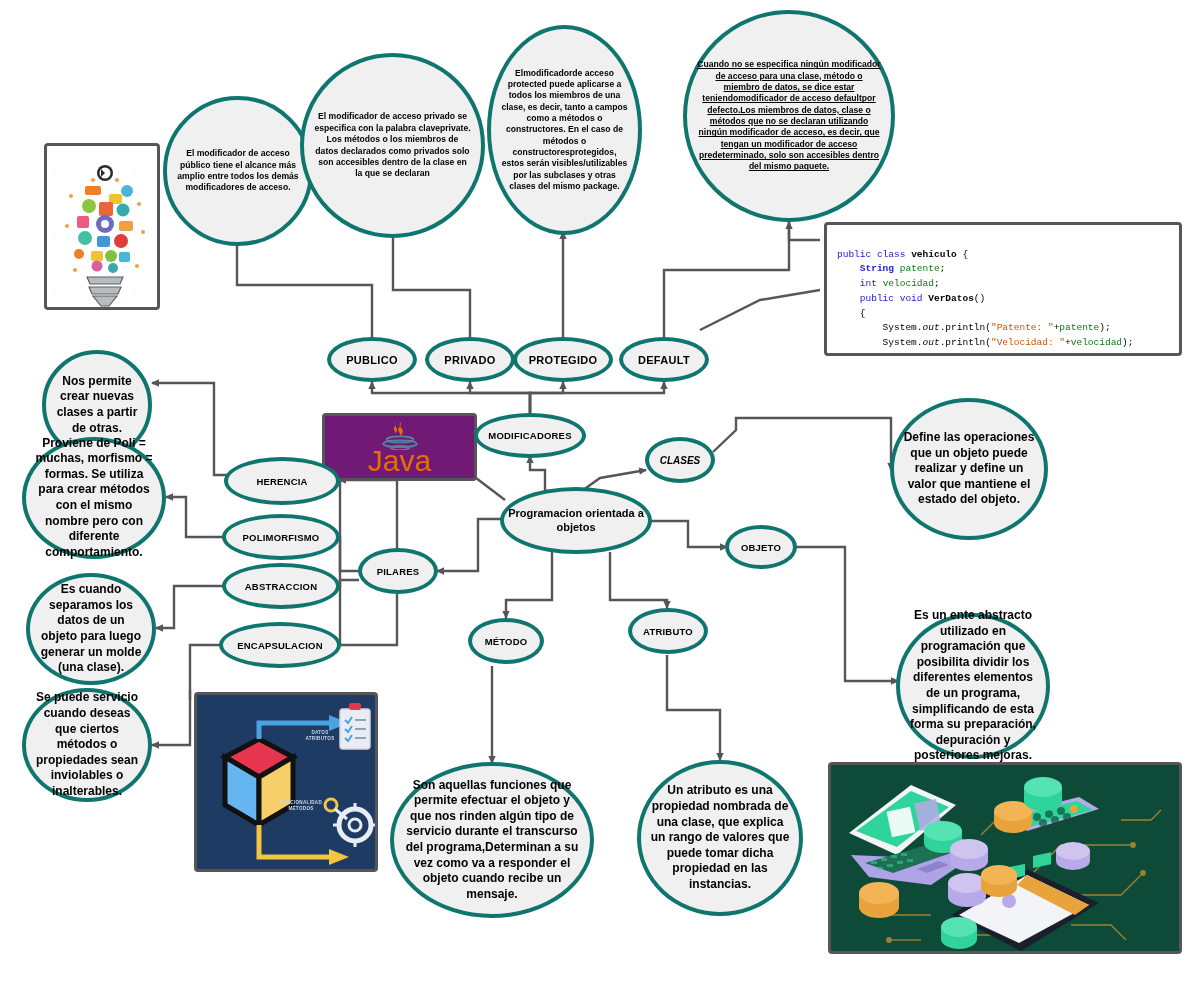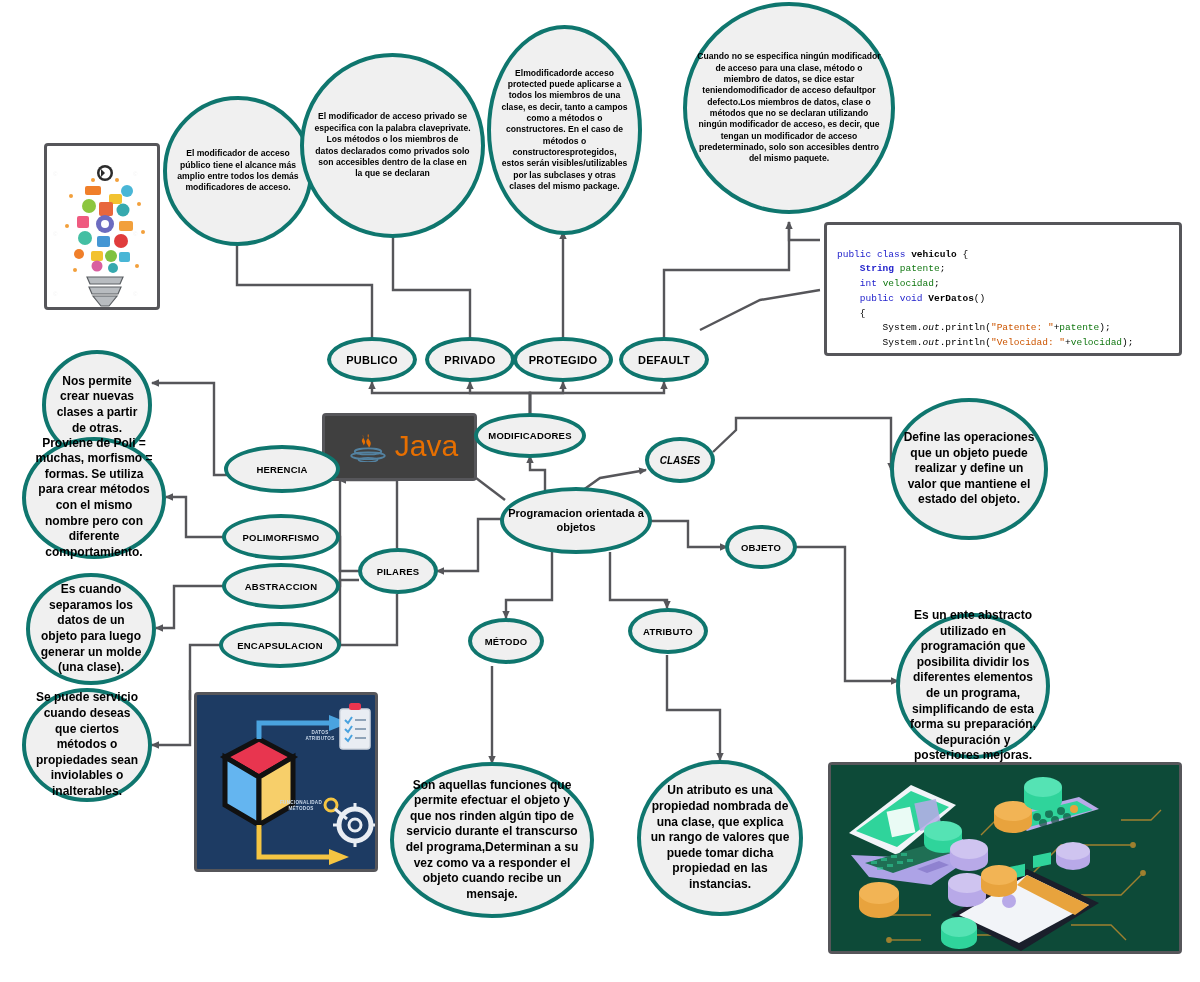--- a/index.html
+++ b/index.html
@@ -23,21 +23,21 @@
   
   .svg-layer{position:absolute;left:0;top:0;width:1200px;height:982px;z-index:1;}
 
   
   .pic{position:absolute;box-sizing:border-box;border:3px solid #56565a;
        border-radius:4px;overflow:hidden;z-index:2;}
 
   
   .bulb-frame{background:#fff;}
   
-  .java-frame{background:#404040;display:flex;flex-direction:row;
+  .java-frame{background:#701a75;display:flex;flex-direction:column;
               align-items:center;justify-content:center;}
   .java-word{font-size:30px;color:#e76f00;font-family:"Liberation Sans",sans-serif;
              line-height:.85;margin-top:-2px;}
   
   .code-frame{background:#fff;padding:8px 10px;
               font-family:"Liberation Mono",monospace;font-size:9.5px;line-height:1.55;
               white-space:pre;color:#000;}
   .k{color:#2222cc;}
   .g{color:#117711;}
   .o{color:#cc5500;}
@@ -127,21 +127,21 @@
   </div>
 
   <div class="node circle desc" style="left:300px;top:53px;width:185px;height:185px;">
     <span>El modificador de acceso privado se especifica con la palabra claveprivate. Los métodos o los miembros de datos declarados como privados solo son accesibles dentro de la clase en la que se declaran</span>
   </div>
 
   <div class="node circle desc" style="left:487px;top:25px;width:155px;height:210px;">
     <span>Elmodificadorde acceso protected puede aplicarse a todos los miembros de una clase, es decir, tanto a campos como a métodos o constructores. En el caso de métodos o constructoresprotegidos, estos serán visibles/utilizables por las subclases y otras clases del mismo package.</span>
   </div>
 
-  <div class="node circle desc" style="left:683px;top:2px;width:212px;height:212px;">
+  <div class="node circle desc" style="left:683px;top:10px;width:212px;height:212px;text-decoration:underline;">
     <span>Cuando no se especifica ningún modificador de acceso para una clase, método o miembro de datos, se dice estar teniendomodificador de acceso defaultpor defecto.Los miembros de datos, clase o métodos que no se declaran utilizando ningún modificador de acceso, es decir, que tengan un modificador de acceso predeterminado, solo son accesibles dentro del mismo paquete.</span>
   </div>
 
   <div class="node ellipse label" style="left:327px;top:337px;width:90px;height:45px;">
     <span>PUBLICO</span>
   </div>
   <div class="node ellipse label" style="left:425px;top:337px;width:90px;height:45px;">
     <span>PRIVADO</span>
   </div>
   <div class="node ellipse label" style="left:513px;top:337px;width:100px;height:45px;">
@@ -167,21 +167,21 @@
   <div class="node ellipse label-sm" style="left:468px;top:618px;width:76px;height:46px;">
     <span>MÉTODO</span>
   </div>
   <div class="node ellipse label-sm" style="left:628px;top:608px;width:80px;height:46px;">
     <span>ATRIBUTO</span>
   </div>
   <div class="node ellipse label-sm" style="left:358px;top:548px;width:80px;height:46px;align-items:center;">
     <span>PILARES</span>
   </div>
 
-  <div class="node ellipse label-sm" style="left:224px;top:445px;width:116px;height:48px;">
+  <div class="node ellipse label-sm" style="left:224px;top:457px;width:116px;height:48px;">
     <span>HERENCIA</span>
   </div>
   <div class="node ellipse label-sm" style="left:222px;top:514px;width:118px;height:46px;">
     <span>POLIMORFISMO</span>
   </div>
   <div class="node ellipse label-sm" style="left:222px;top:563px;width:118px;height:46px;">
     <span>ABSTRACCION</span>
   </div>
   <div class="node ellipse label-sm" style="left:219px;top:622px;width:122px;height:46px;">
     <span>ENCAPSULACION</span>

